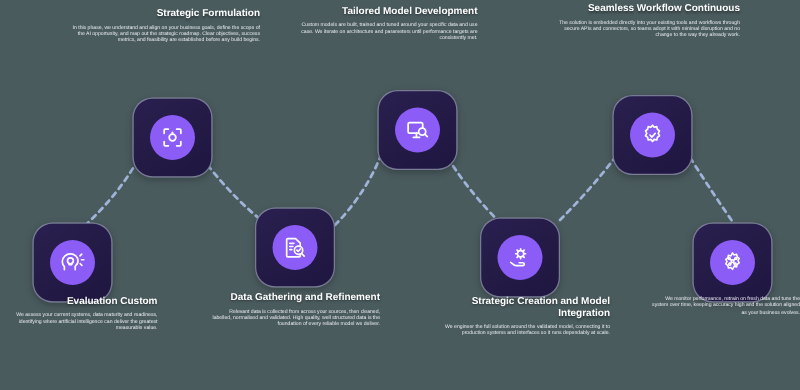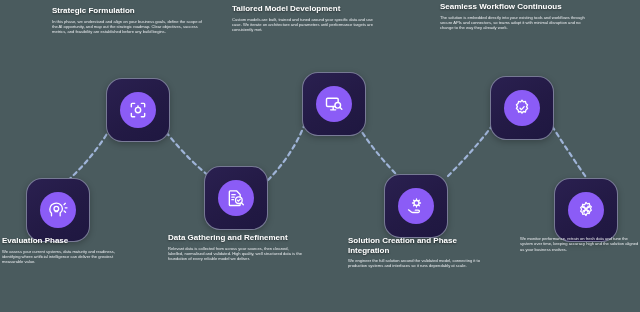--- a/index.html
+++ b/index.html
@@ -14,21 +14,21 @@
 
   .node{position:absolute;width:62px;height:62px;border-radius:16px;
     background:linear-gradient(145deg,#2a2050 0%,#231a45 55%,#1e1740 100%);
     border:1px solid rgba(190,200,215,.55);
     display:flex;align-items:center;justify-content:center;
     box-shadow:0 2px 6px rgba(0,0,0,.25);}
   .node .bubble{width:36px;height:36px;border-radius:50%;
     background:#8b5cf6;display:flex;align-items:center;justify-content:center;}
   .node .bubble svg{width:20px;height:20px;display:block;}
 
-  .step-text{position:absolute;text-align:left;color:#ffffff;}
+  .step-text{position:absolute;text-align:right;color:#ffffff;}
   .step-title{font-size:8px;font-weight:bold;line-height:9.5px;
     text-shadow:0 1px 2px rgba(0,0,0,.45);margin:0 0 3px 0;}
   .step-desc{font-size:4.1px;line-height:5.4px;margin:0;
     color:#f1f3f6;opacity:.95;}
 
   .t1{left:52px;top:6px;width:156px;}
   .t2{left:232px;top:4px;width:150px;}
   .t3{left:440px;top:2px;width:152px;}
   .b1{left:2px;top:236px;width:124px;}
   .b2{left:168px;top:233px;width:136px;}
@@ -135,31 +135,31 @@
     <p class="step-title">Tailored Model Development</p>
     <p class="step-desc">Custom models are built, trained and tuned around your specific data and use case. We iterate on architecture and parameters until performance targets are consistently met.</p>
   </div>
 
   <div class="step-text t3">
     <p class="step-title">Seamless Workflow Continuous</p>
     <p class="step-desc">The solution is embedded directly into your existing tools and workflows through secure APIs and connectors, so teams adopt it with minimal disruption and no change to the way they already work.</p>
   </div>
 
   <div class="step-text b1">
-    <p class="step-title">Evaluation Phase</p>
+    <p class="step-title">Evaluation Custom</p>
     <p class="step-desc">We assess your current systems, data maturity and readiness, identifying where artificial intelligence can deliver the greatest measurable value.</p>
   </div>
 
   <div class="step-text b2">
     <p class="step-title">Data Gathering and Refinement</p>
     <p class="step-desc">Relevant data is collected from across your sources, then cleaned, labelled, normalised and validated. High quality, well structured data is the foundation of every reliable model we deliver.</p>
   </div>
 
   <div class="step-text b3">
-    <p class="step-title">Solution Creation and Phase Integration</p>
+    <p class="step-title">Strategic Creation and Model Integration</p>
     <p class="step-desc">We engineer the full solution around the validated model, connecting it to production systems and interfaces so it runs dependably at scale.</p>
   </div>
 
   <div class="step-text b4">
     <p class="step-desc">We monitor performance, retrain on fresh data and tune the system over time, keeping accuracy high and the solution aligned as your business evolves.</p>
   </div>
 
 </div>
 
 </body></html>

